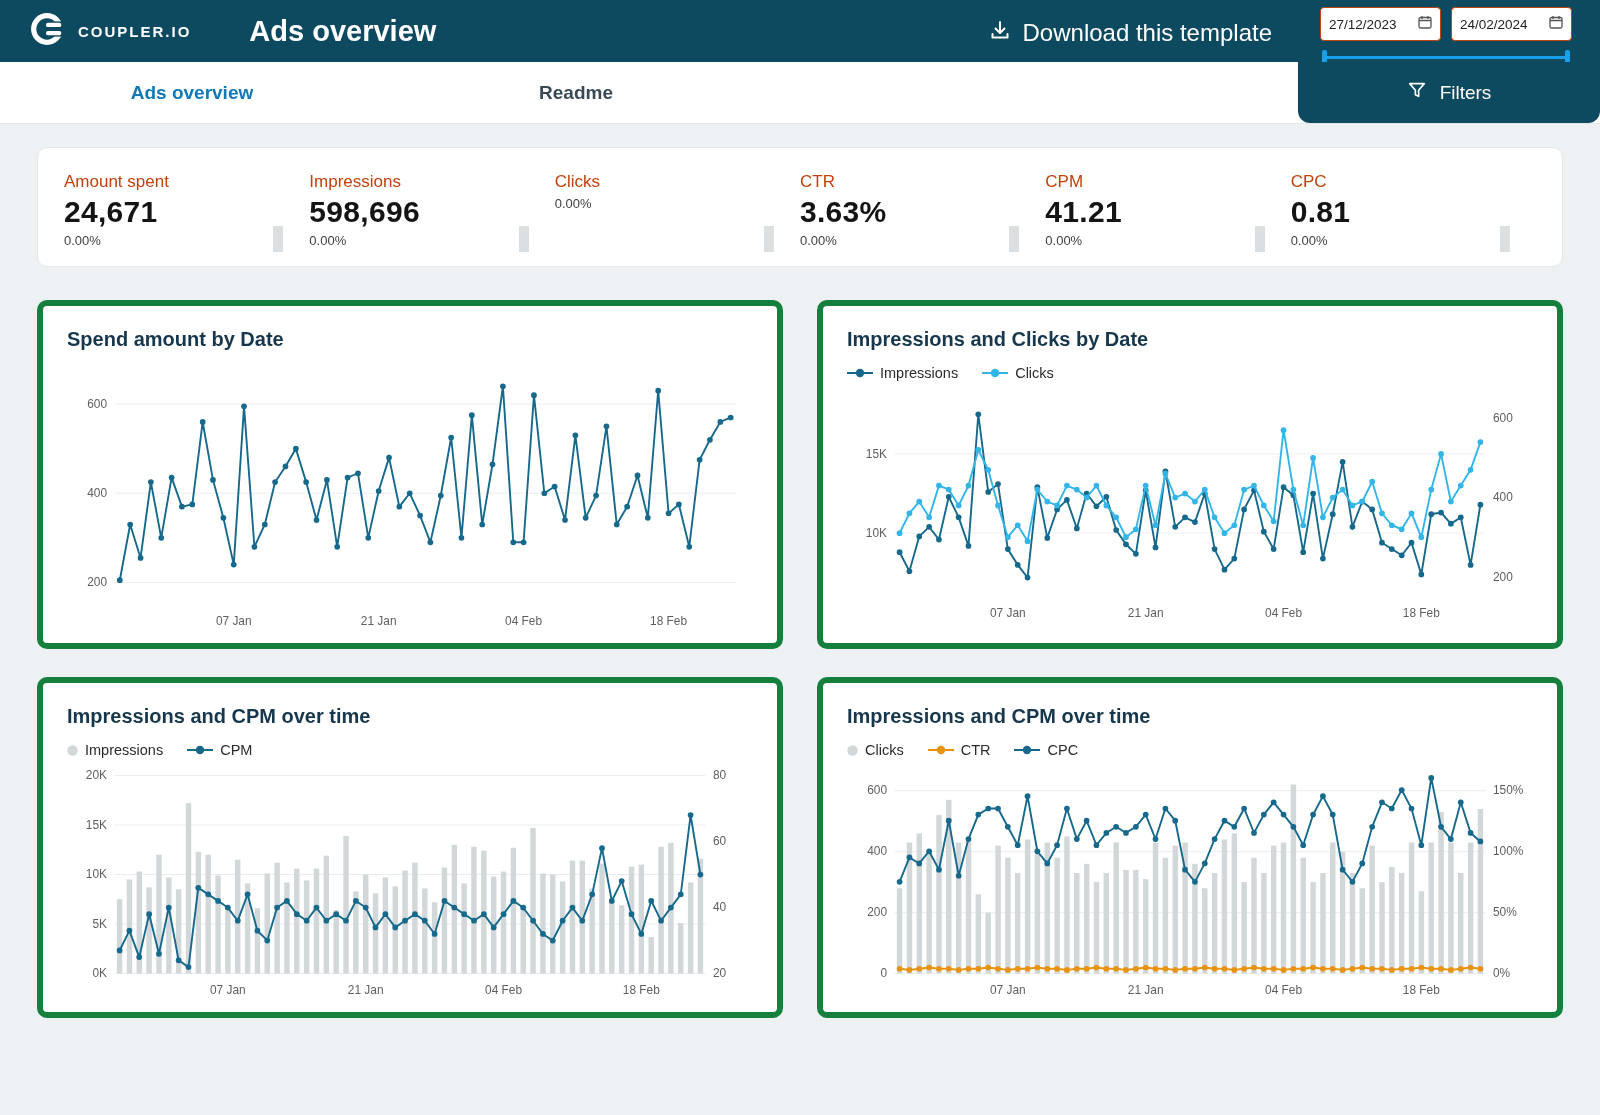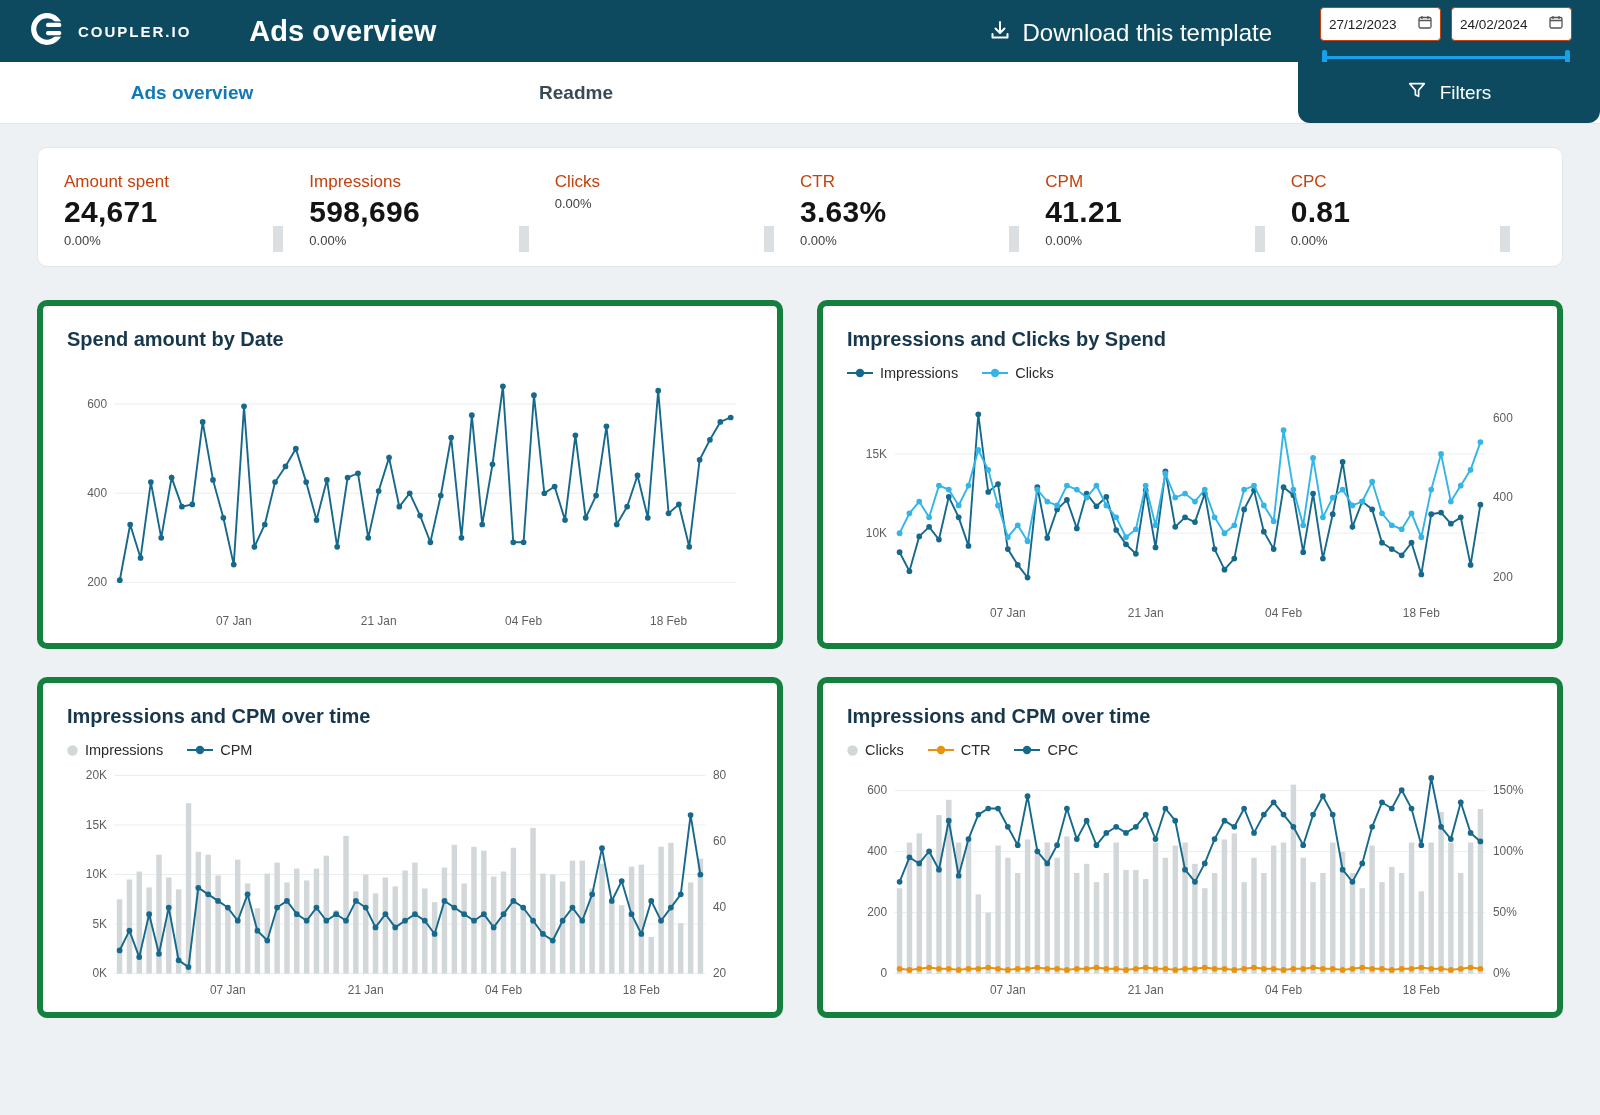--- a/index.html
+++ b/index.html
@@ -254,21 +254,21 @@
           <circle cx="642.2" cy="154.7" r="3" fill="#17698c"></circle>
           <circle cx="653.1" cy="199.2" r="3" fill="#17698c"></circle>
           <circle cx="664.0" cy="107.9" r="3" fill="#17698c"></circle>
           <circle cx="674.8" cy="86.9" r="3" fill="#17698c"></circle>
           <circle cx="685.7" cy="68.2" r="3" fill="#17698c"></circle>
           <circle cx="696.6" cy="63.5" r="3" fill="#17698c"></circle>
         </svg>
     </div>
 
     <div class="chart-card">
-      <div class="chart-title">Impressions and Clicks by Spend</div>
+      <div class="chart-title">Impressions and Clicks by Date</div>
       <div class="legend">
           <span class="legend-item">
             <svg width="26" height="10" viewBox="0 0 26 10">
               <line x1="0" y1="5" x2="26" y2="5" stroke="#17698c" stroke-width="2"></line>
               <circle cx="13" cy="5" r="4.2" fill="#17698c"></circle>
             </svg>
             <span>Impressions</span>
           </span>
           <span class="legend-item">
             <svg width="26" height="10" viewBox="0 0 26 10">

